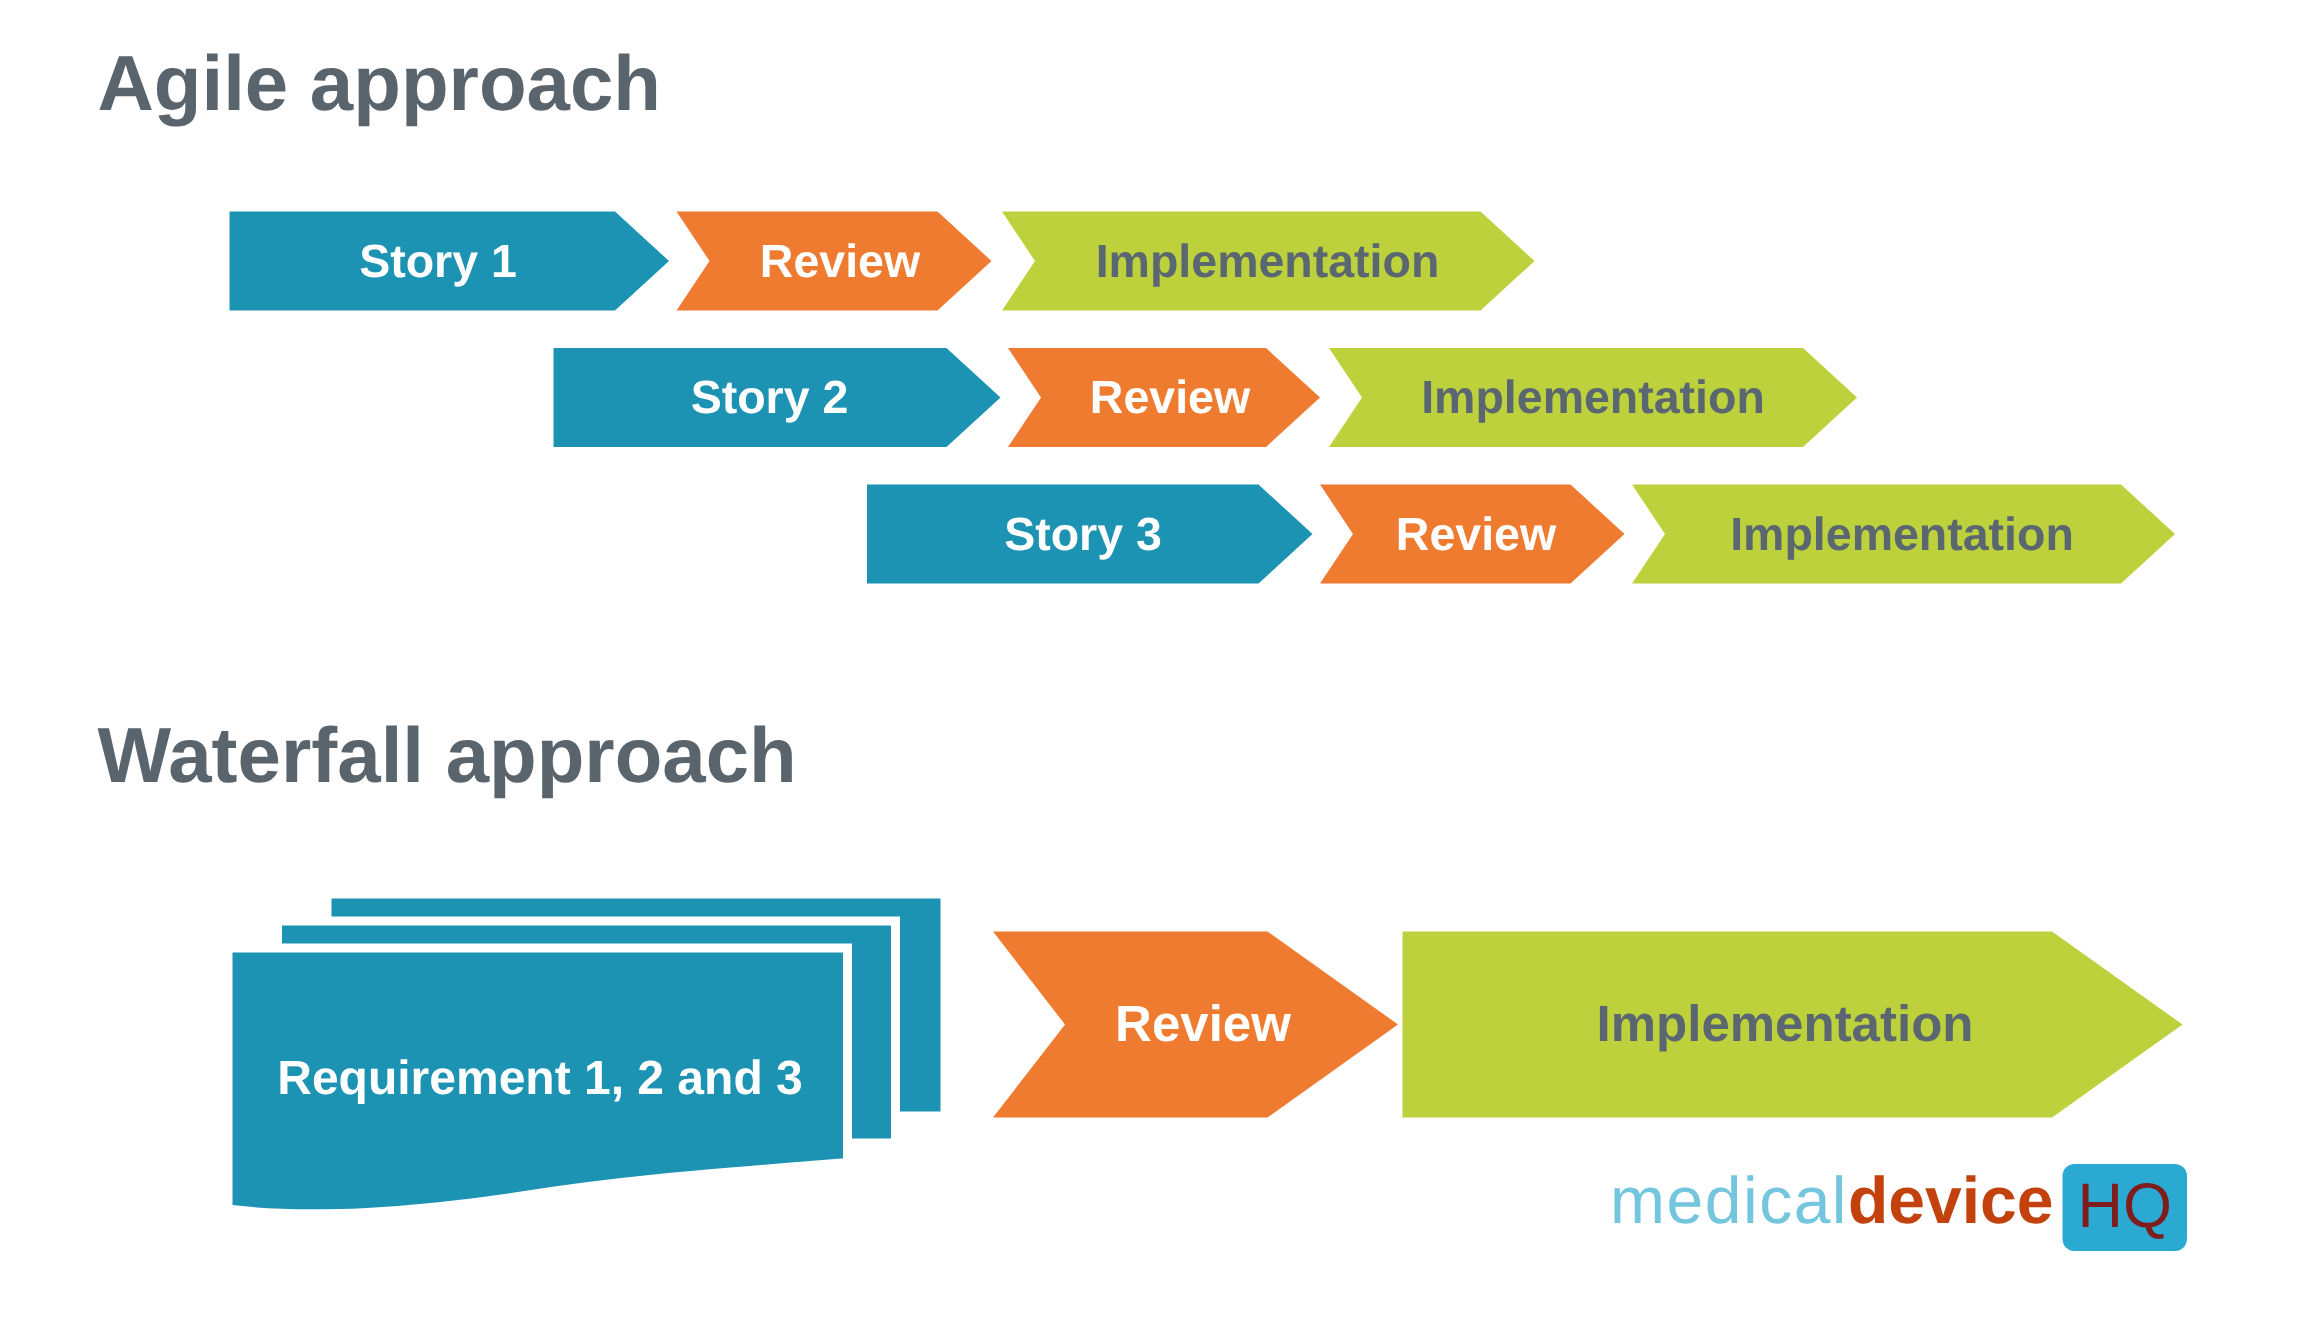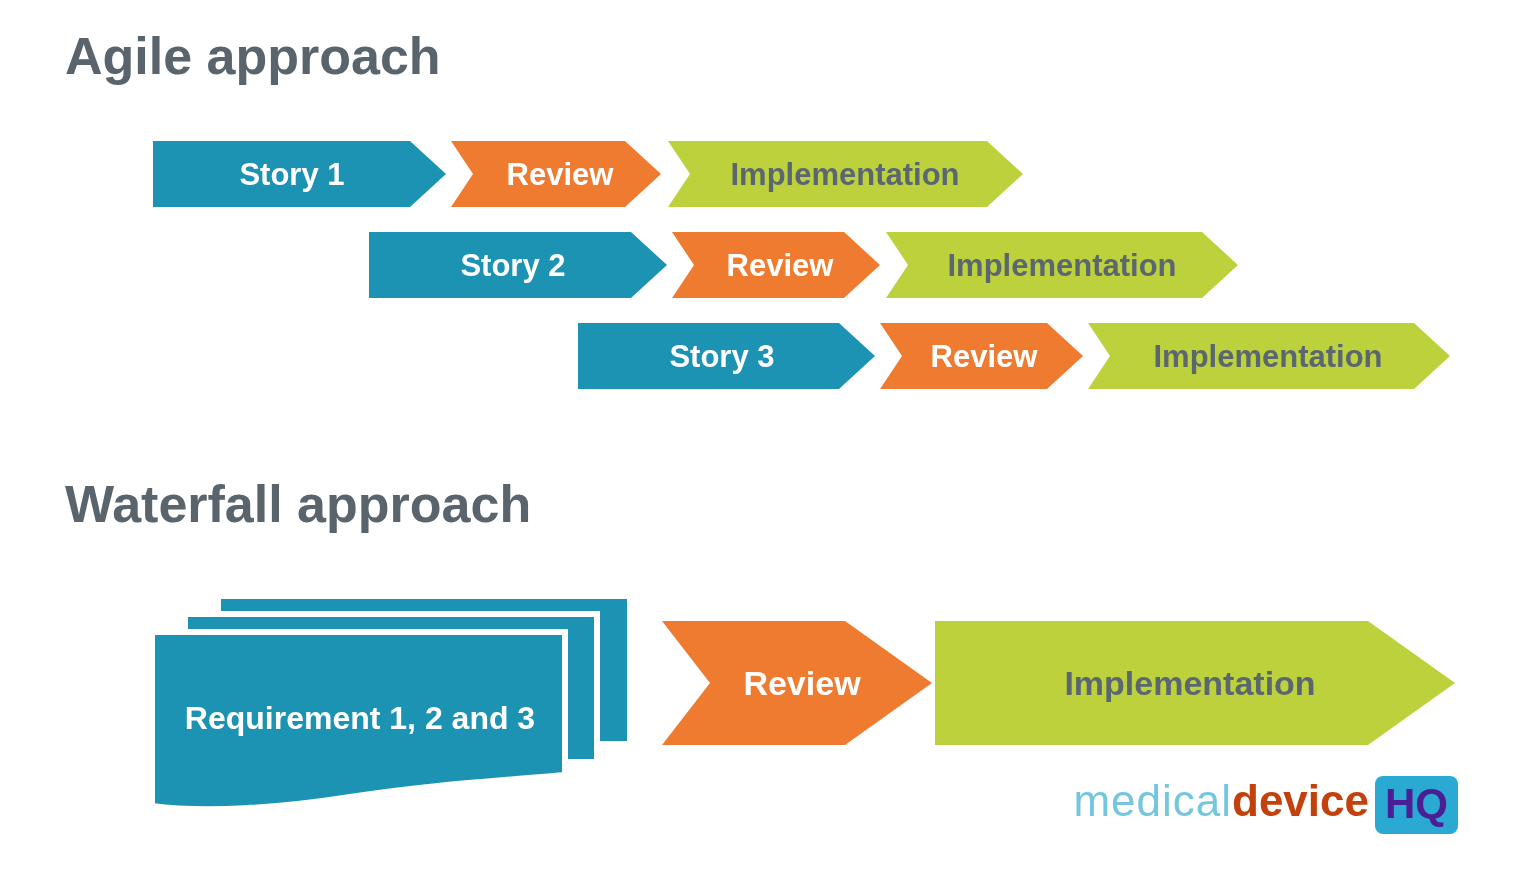--- a/index.html
+++ b/index.html
@@ -48,23 +48,23 @@
     font-size:44px;
     font-weight:700;
     letter-spacing:0px;
   }
   .logo .badge{
     display:inline-flex;
     align-items:center;
     justify-content:center;
     margin-left:6px;
     background:#2aa9d2;
-    color:#4c1d95;
+    color:#7f1d1d;
     font-size:42px;
-    font-weight:700;
+    font-weight:400;
     border-radius:8px;
     padding:4px 10px 6px 10px;
   }
 </style>
 </head>
 <body>
 
 <div class="canvas">
 
   <h1 id="agile-title" class="heading">Agile approach</h1>

